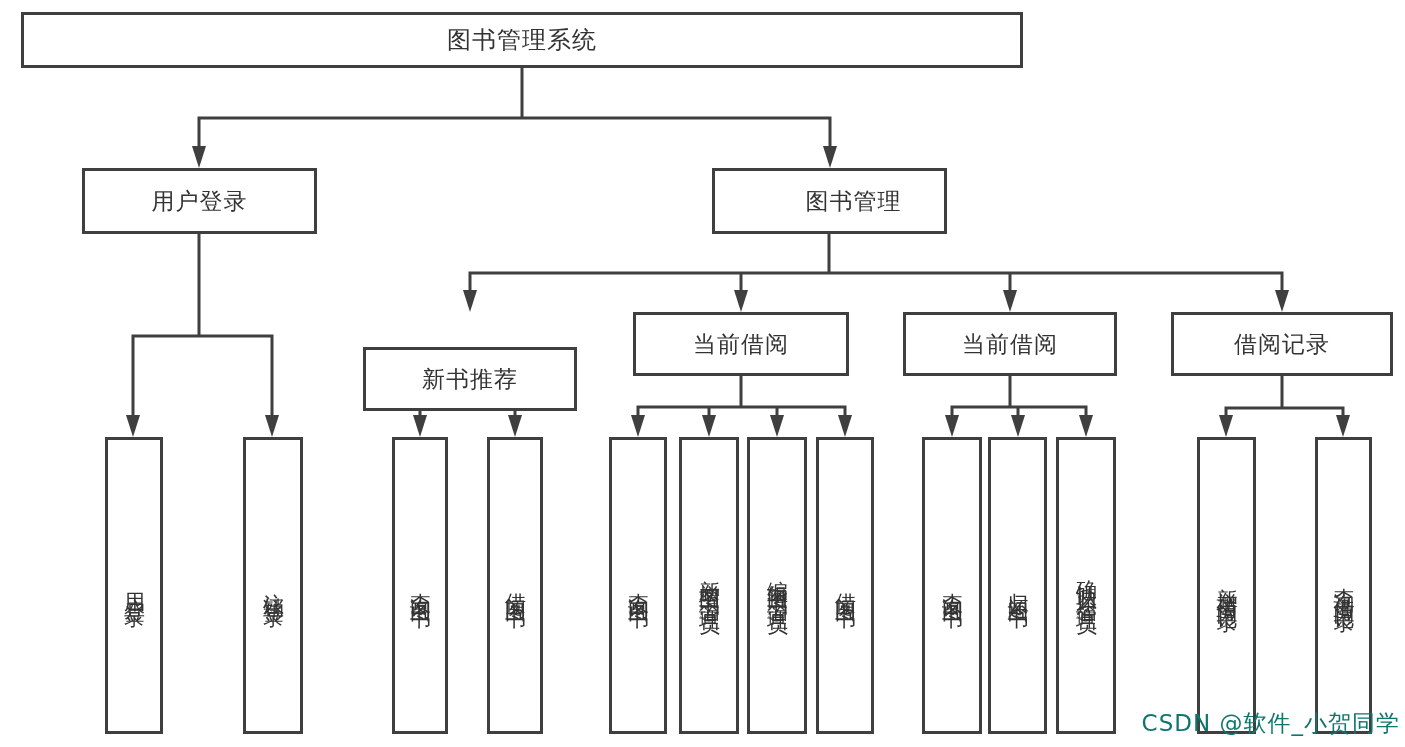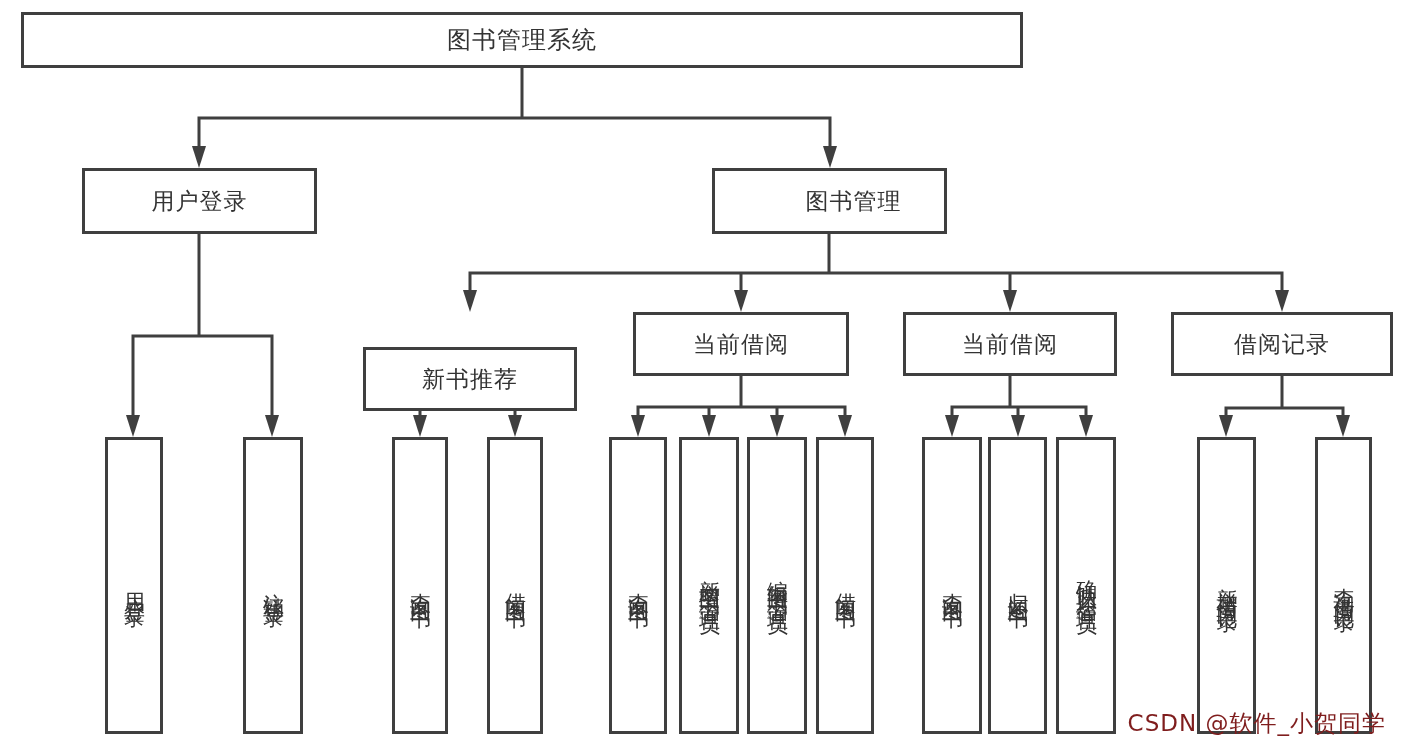--- a/index.html
+++ b/index.html
@@ -40,24 +40,24 @@
   .node.v .label {
     writing-mode: vertical-rl;
     text-orientation: mixed;
     font-size: 21px;
     letter-spacing: 5px;
     line-height: 1;
     white-space: nowrap;
   }
   .watermark {
     position: absolute;
-    right: 19px;
+    right: 5px;
     top: 708px;
     font-size: 23px;
-    color: #7f1d1d;
+    color: #0f766e;
     letter-spacing: 1px;
     z-index: 5;
     white-space: nowrap;
   }
 </style>
 </head>
 <body>
 
 <div class="canvas">
 

